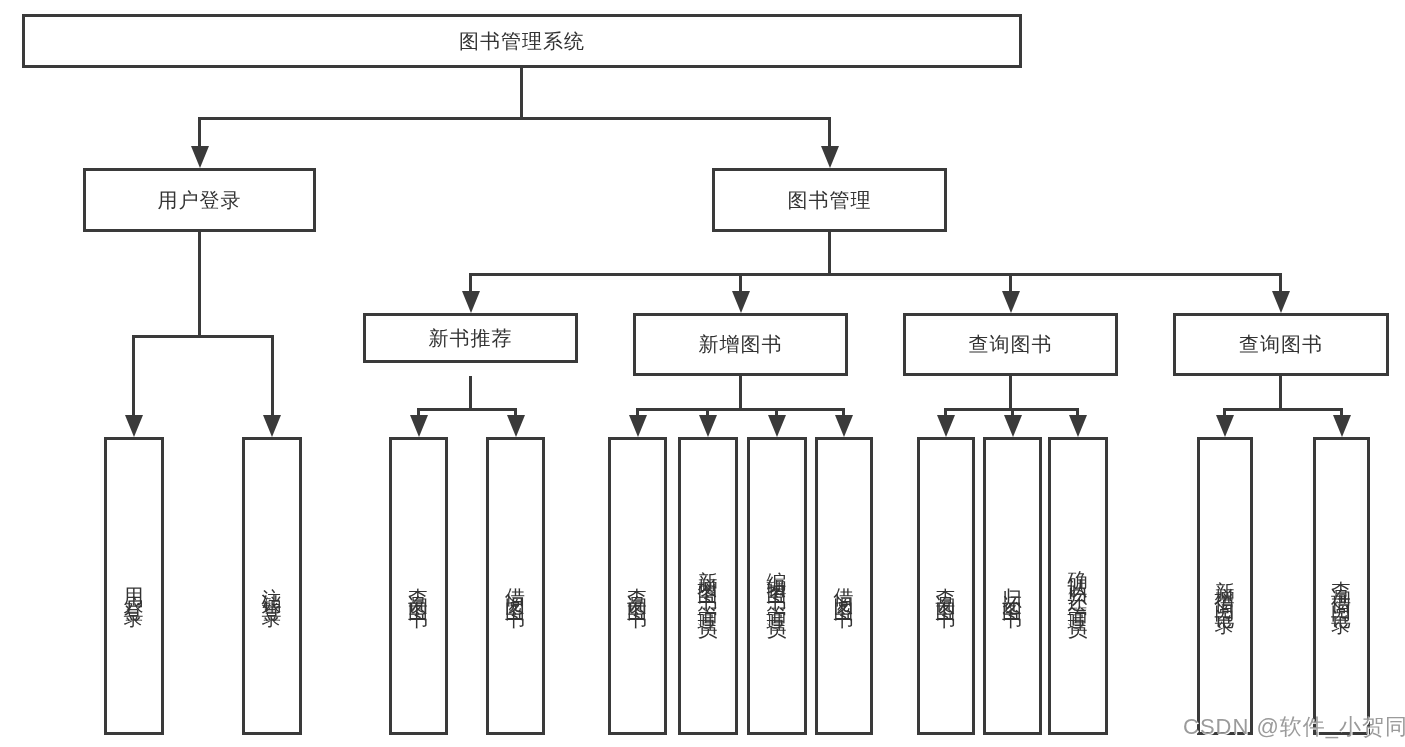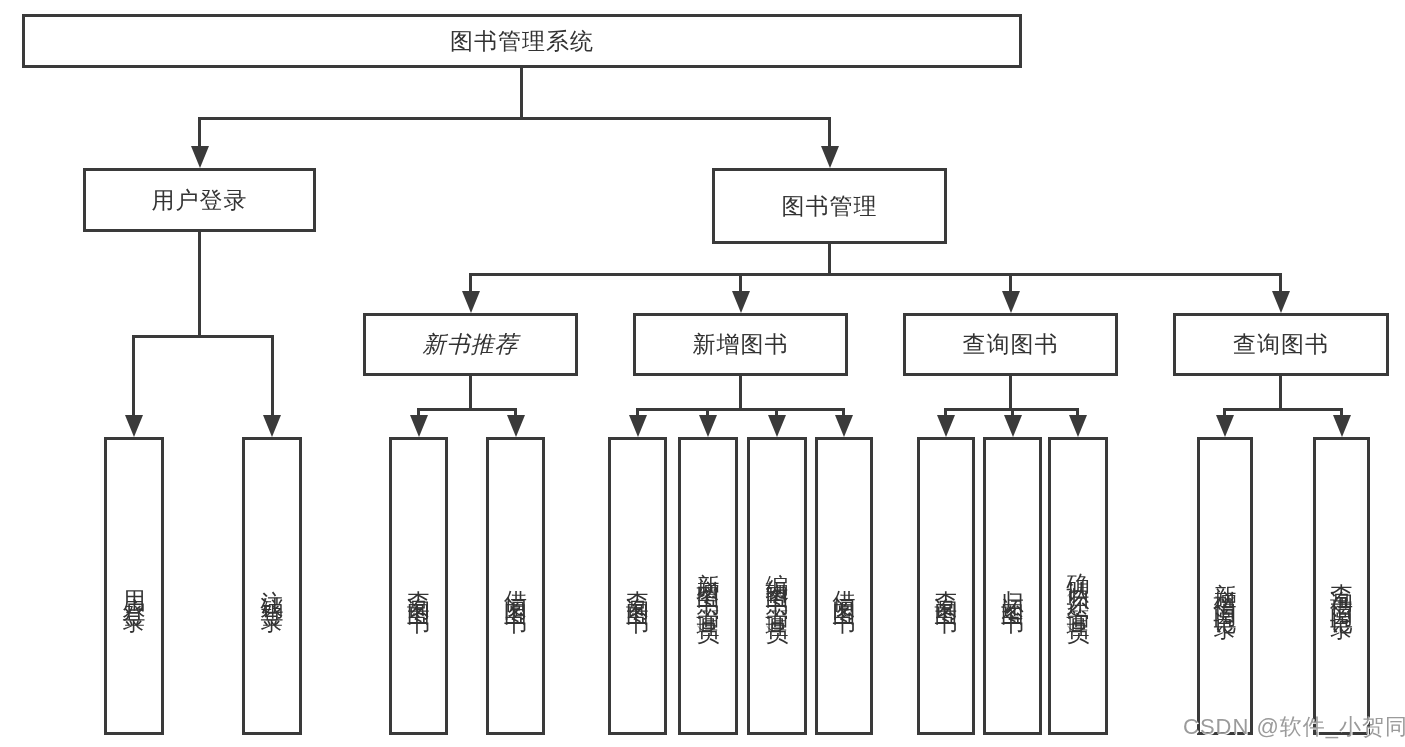--- a/index.html
+++ b/index.html
@@ -14,21 +14,21 @@
   }
   .box {
     position: absolute;
     box-sizing: border-box;
     background: #ffffff;
     border: 3px solid #3a3a3a;
     display: flex;
     align-items: center;
     justify-content: center;
     text-align: center;
-    font-size: 23px;
+    font-size: 20px;
     letter-spacing: 1px;
     color: #333333;
     z-index: 2;
   }
   .vbox {
     writing-mode: vertical-rl;
     text-orientation: mixed;
     letter-spacing: 7px;
     line-height: 1;
   }
@@ -66,41 +66,41 @@
   <div class="box" style="left:22px; top:14px; width:1000px; height:54px;">图书管理系统</div>
 
   <div class="vl" style="left:520px; top:68px; width:3px; height:49px;"></div>
   <div class="hl" style="left:198px; top:117px; width:633px; height:3px;"></div>
   <div class="vl" style="left:198px; top:117px; width:3px; height:32px;"></div>
   <div class="ar" style="left:191px; top:146px;"></div>
   <div class="vl" style="left:828px; top:117px; width:3px; height:32px;"></div>
   <div class="ar" style="left:821px; top:146px;"></div>
 
   <div class="box" style="left:83px; top:168px; width:233px; height:64px;">用户登录</div>
-  <div class="box" style="left:712px; top:168px; width:235px; height:76px;">图书管理</div>
+  <div class="box" style="left:712px; top:168px; width:235px; height:64px;">图书管理</div>
 
   <div class="vl" style="left:198px; top:232px; width:3px; height:103px;"></div>
   <div class="hl" style="left:133px; top:335px; width:141px; height:3px;"></div>
   <div class="vl" style="left:132px; top:335px; width:3px; height:82px;"></div>
   <div class="ar" style="left:125px; top:415px;"></div>
   <div class="vl" style="left:271px; top:335px; width:3px; height:82px;"></div>
   <div class="ar" style="left:263px; top:415px;"></div>
 
   <div class="vl" style="left:828px; top:232px; width:3px; height:41px;"></div>
   <div class="hl" style="left:469px; top:273px; width:813px; height:3px;"></div>
   <div class="vl" style="left:469px; top:273px; width:3px; height:20px;"></div>
   <div class="ar" style="left:462px; top:291px;"></div>
   <div class="vl" style="left:739px; top:273px; width:3px; height:20px;"></div>
   <div class="ar" style="left:732px; top:291px;"></div>
   <div class="vl" style="left:1009px; top:273px; width:3px; height:20px;"></div>
   <div class="ar" style="left:1002px; top:291px;"></div>
   <div class="vl" style="left:1279px; top:273px; width:3px; height:20px;"></div>
   <div class="ar" style="left:1272px; top:291px;"></div>
 
-  <div class="box" style="left:363px; top:313px; width:215px; height:63px;font-style:italic;">新书推荐</div>
+  <div class="box" style="left:363px; top:313px; width:215px; height:50px;">新书推荐</div>
   <div class="box" style="left:633px; top:313px; width:215px; height:63px;">新增图书</div>
   <div class="box" style="left:903px; top:313px; width:215px; height:63px;">查询图书</div>
   <div class="box" style="left:1173px; top:313px; width:216px; height:63px;">查询图书</div>
 
   <div class="vl" style="left:469px; top:376px; width:3px; height:32px;"></div>
   <div class="hl" style="left:417px; top:408px; width:100px; height:3px;"></div>
   <div class="vl" style="left:417px; top:408px; width:3px; height:10px;"></div>
   <div class="ar" style="left:410px; top:415px;"></div>
   <div class="vl" style="left:514px; top:408px; width:3px; height:10px;"></div>
   <div class="ar" style="left:507px; top:415px;"></div>

